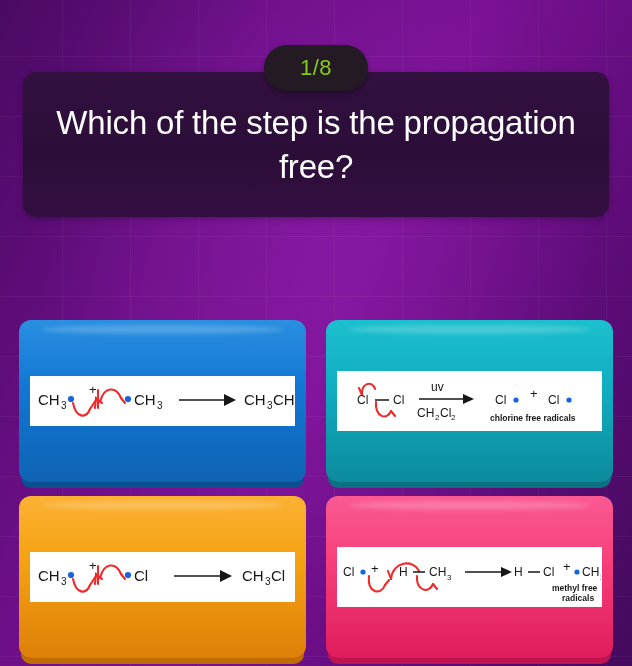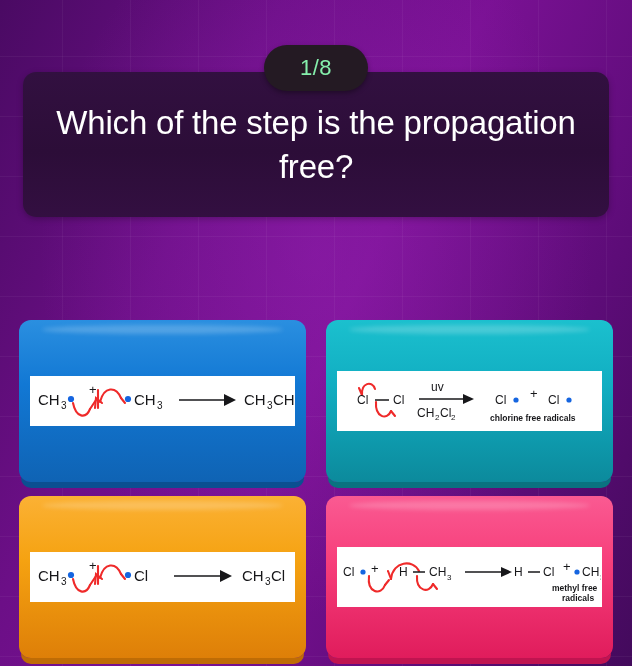--- a/index.html
+++ b/index.html
@@ -43,21 +43,21 @@
   .progress-badge {
     position: absolute;
     left: 50%;
     top: 45px;
     transform: translateX(-50%);
     min-width: 72px;
     height: 46px;
     padding: 0 16px;
     border-radius: 23px;
     background: #241a23;
-    color: #86efac;
+    color: #84cc16;
     font-size: 22px;
     letter-spacing: 0.4px;
     display: flex;
     align-items: center;
     justify-content: center;
     z-index: 4;
     box-shadow: 0 2px 5px rgba(0,0,0,0.35);
   }
 
   

